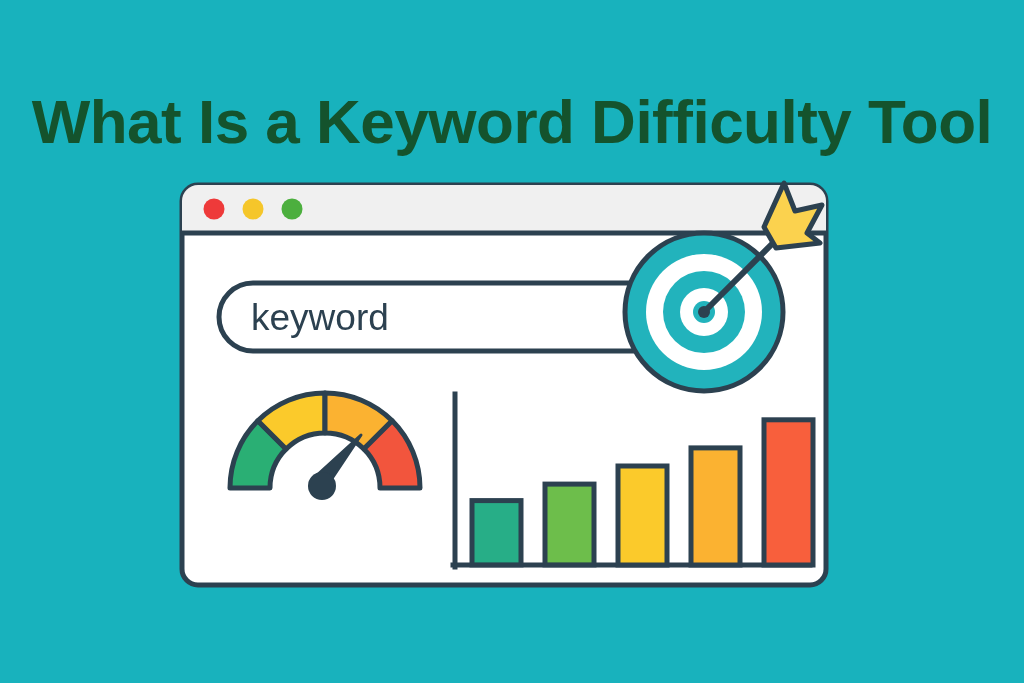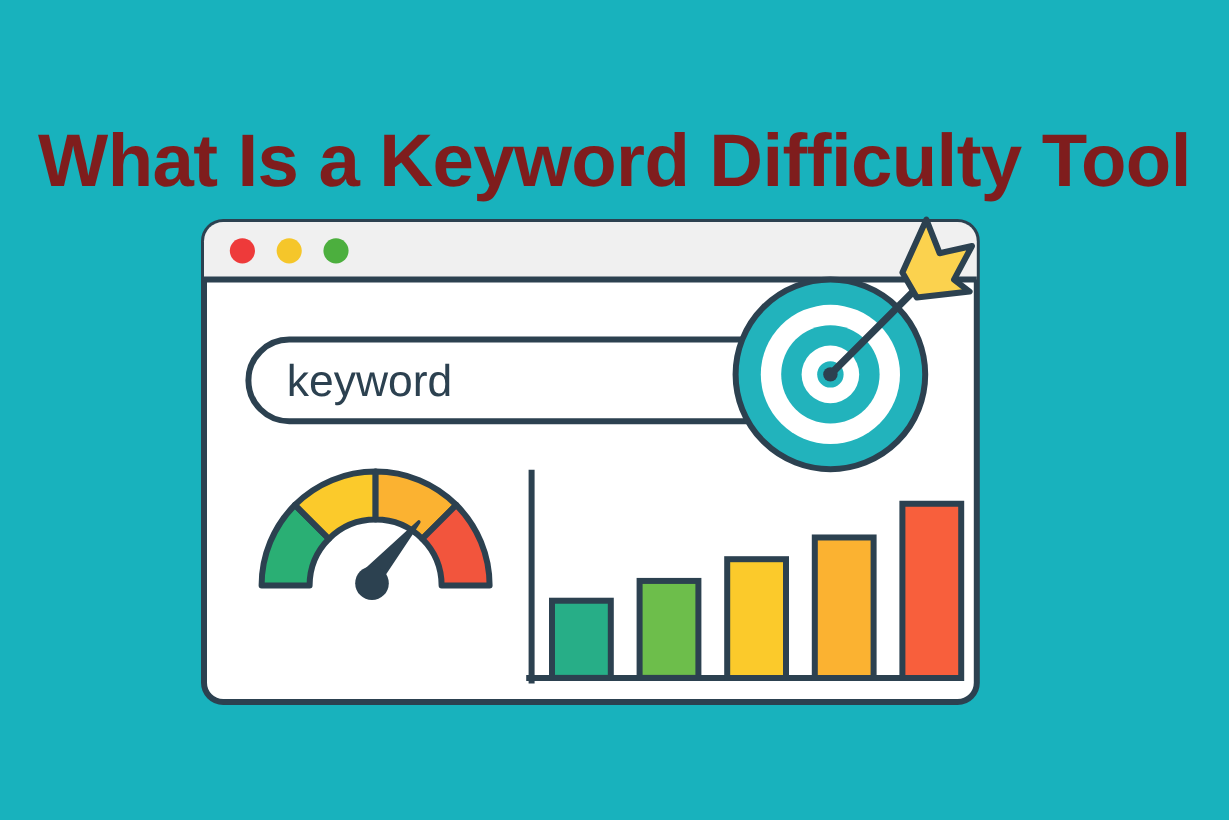--- a/index.html
+++ b/index.html
@@ -18,36 +18,36 @@
     position: relative;
     width: 1024px;
     height: 683px;
     background: #18B2BD;
   }
 
   
   #title {
     position: absolute;
     left: 0;
-    top: 55px;
+    top: 42px;
     width: 1024px;
     text-align: center;
-    color: #7f1d1d;
+    color: #14532d;
     font-family: "Liberation Sans", sans-serif;
     font-weight: bold;
     font-size: 62px;
     line-height: 76px;
     letter-spacing: -0.5px;
     white-space: nowrap;
   }
 
   
   #illustration {
     position: absolute;
-    left: 150px;
+    left: 162px;
     top: 165px;
     width: 724px;
     height: 460px;
   }
   #illustration svg {
     display: block;
     width: 724px;
     height: 460px;
   }
 

